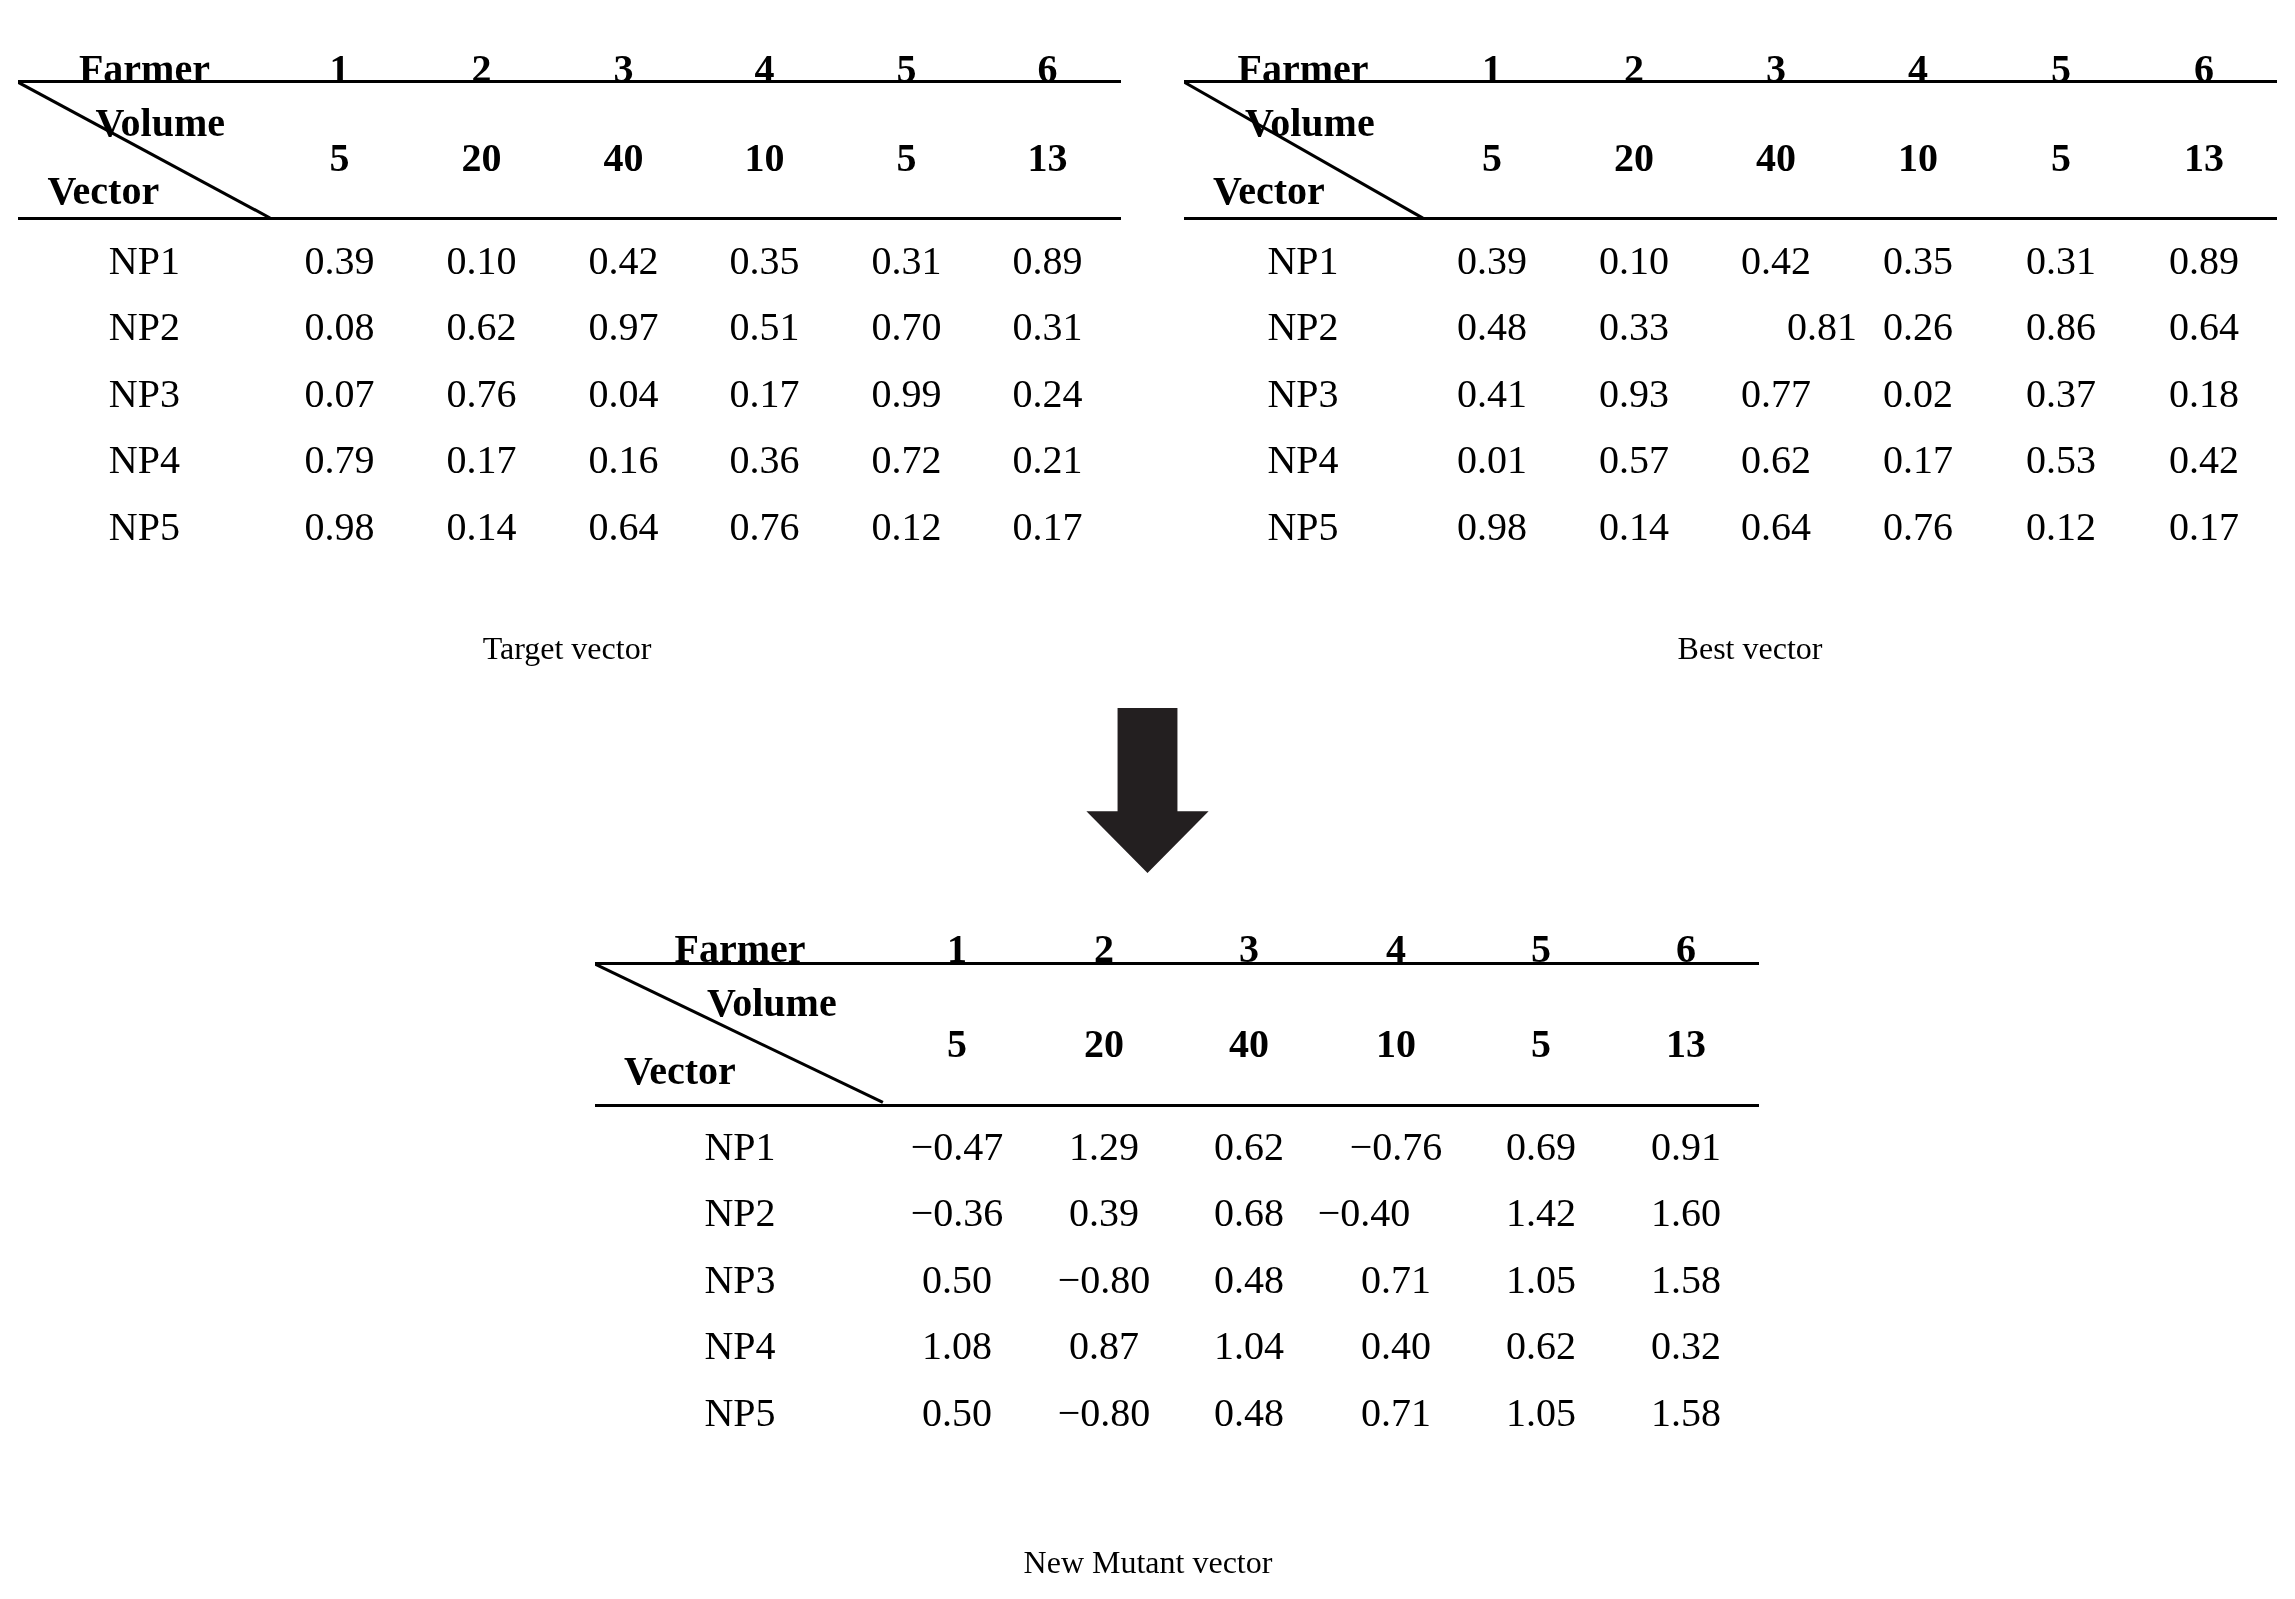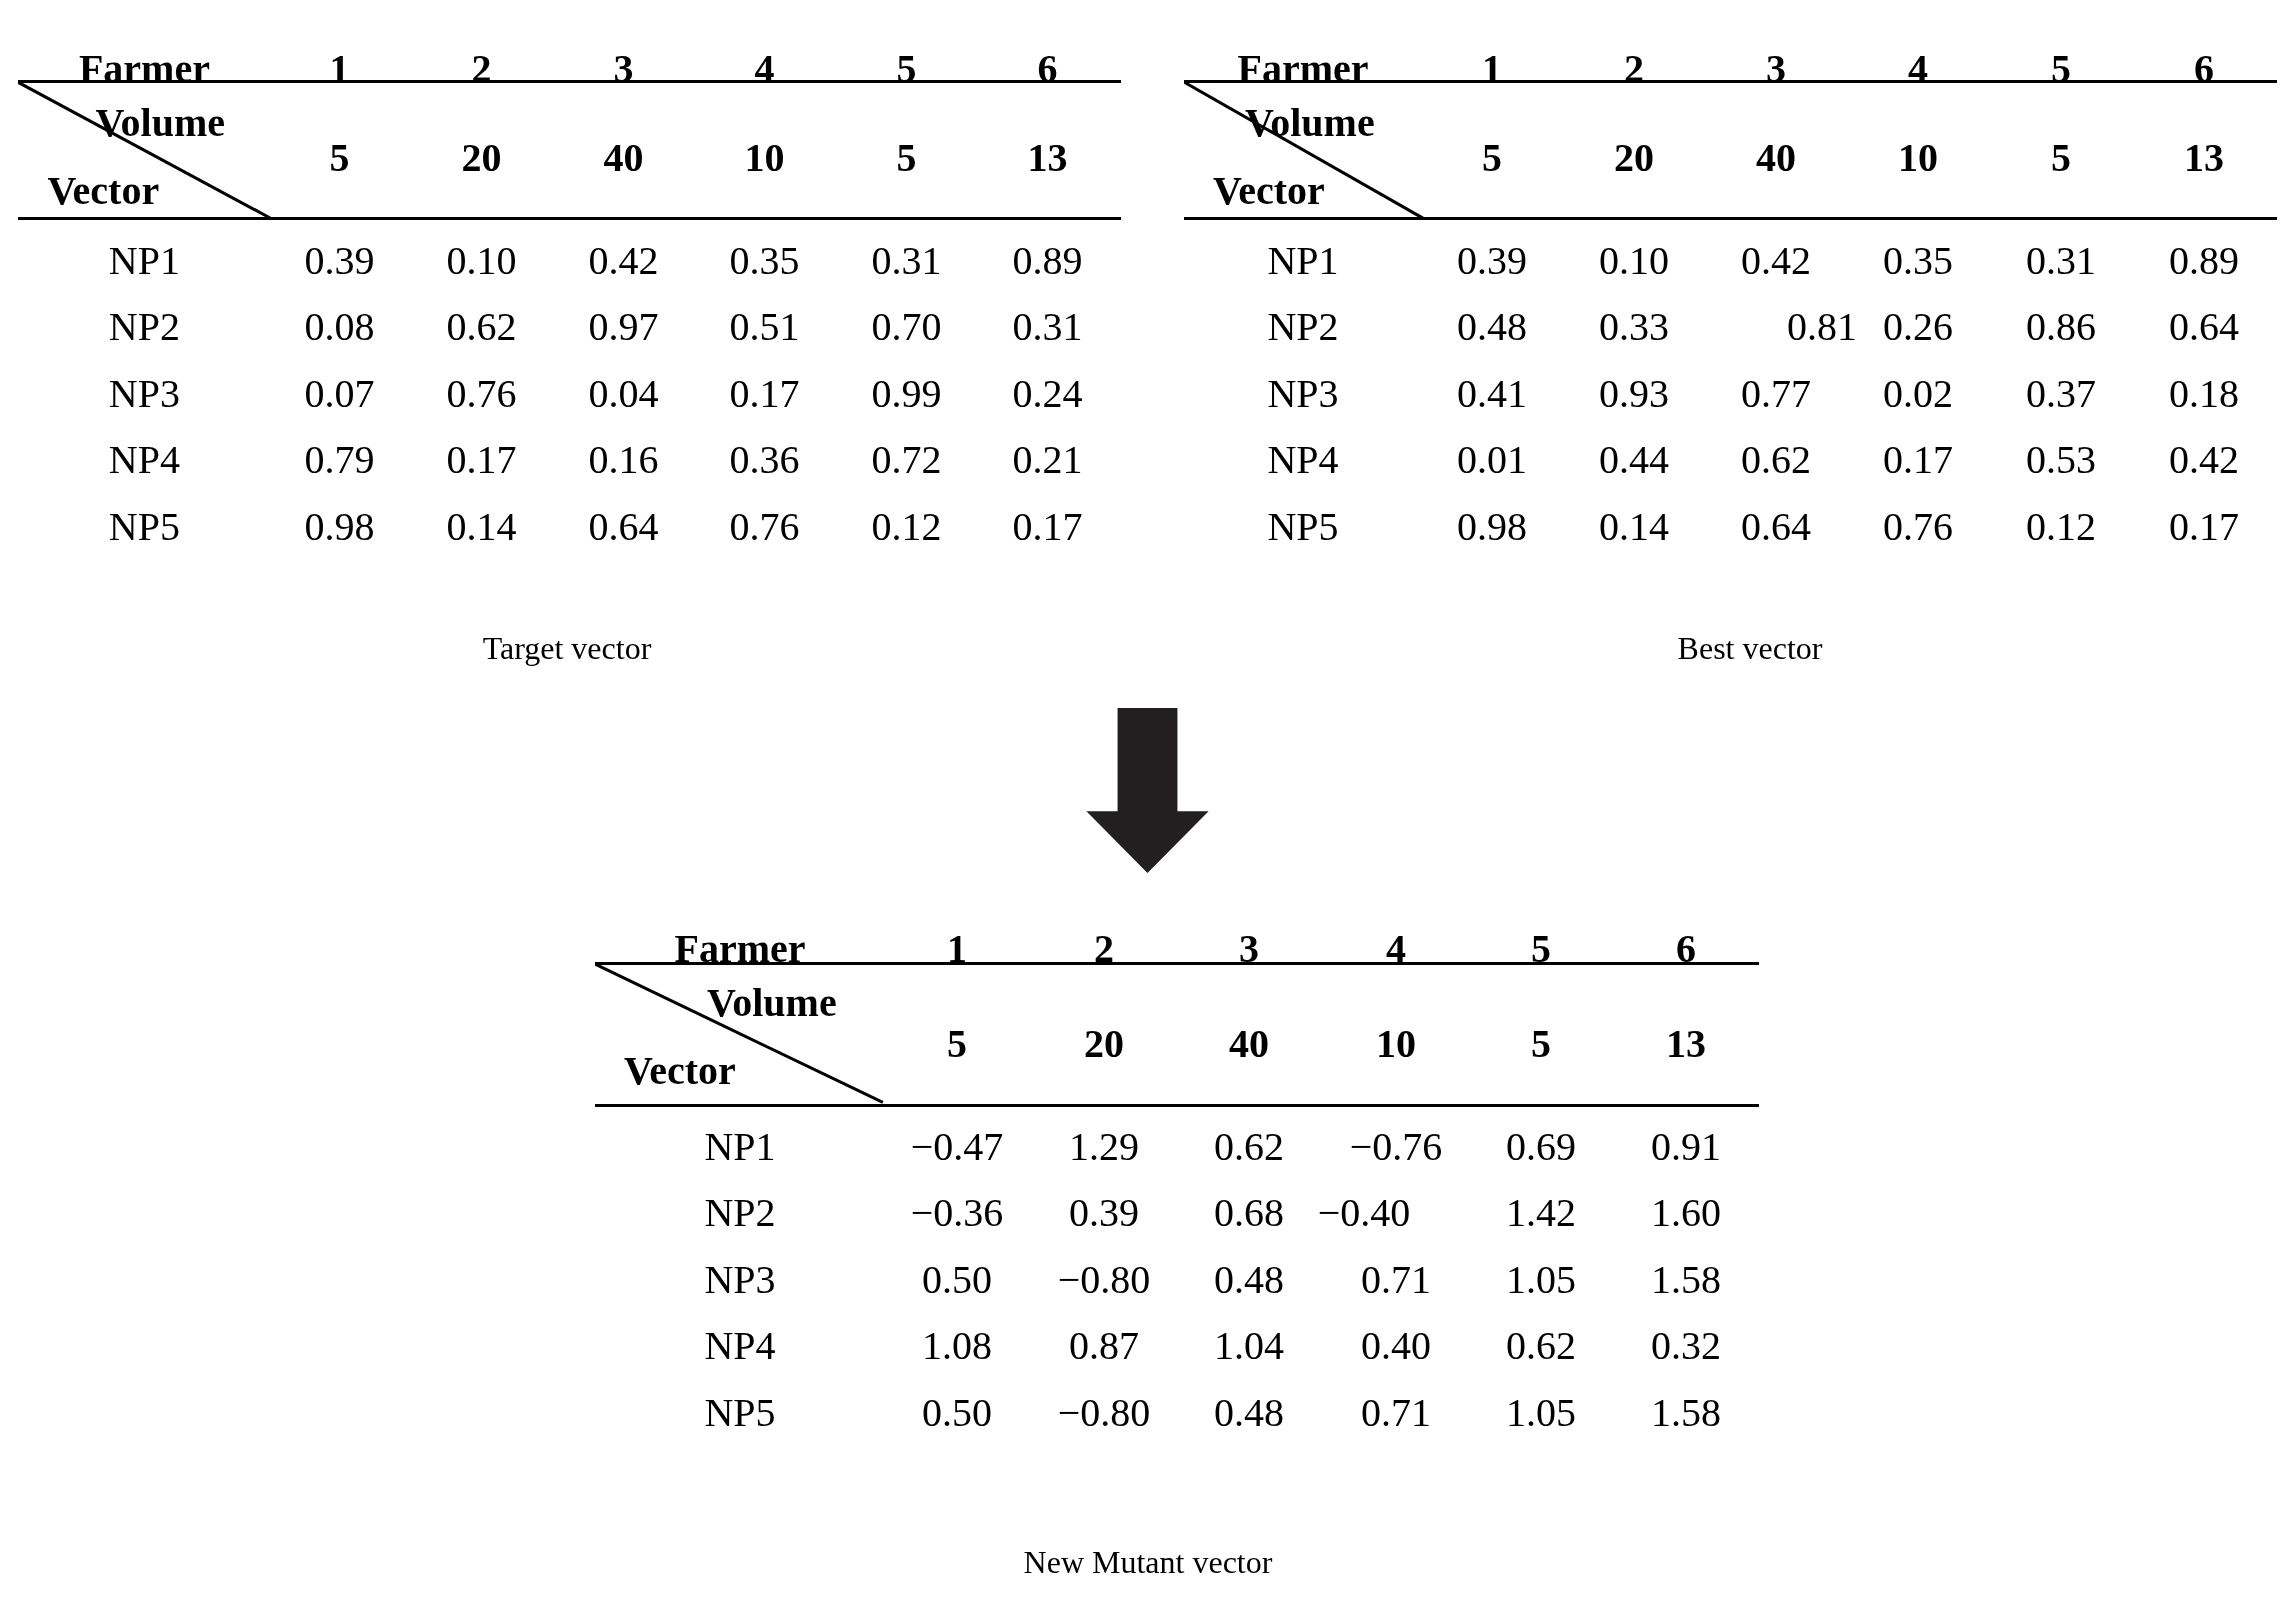--- a/index.html
+++ b/index.html
@@ -142,21 +142,21 @@
     <span style="left:308px;">0.41</span>
     <span style="left:450px;">0.93</span>
     <span style="left:592px;">0.77</span>
     <span style="left:734px;">0.02</span>
     <span style="left:877px;">0.37</span>
     <span style="left:1020px;">0.18</span>
   </div>
   <div class="row" style="position:absolute; left:0; right:0; top:409px; height:43px;">
     <span style="left:119px;">NP4</span>
     <span style="left:308px;">0.01</span>
-    <span style="left:450px;">0.44</span>
+    <span style="left:450px;">0.57</span>
     <span style="left:592px;">0.62</span>
     <span style="left:734px;">0.17</span>
     <span style="left:877px;">0.53</span>
     <span style="left:1020px;">0.42</span>
   </div>
   <div class="row" style="position:absolute; left:0; right:0; top:476px; height:43px;">
     <span style="left:119px;">NP5</span>
     <span style="left:308px;">0.98</span>
     <span style="left:450px;">0.14</span>
     <span style="left:592px;">0.64</span>

